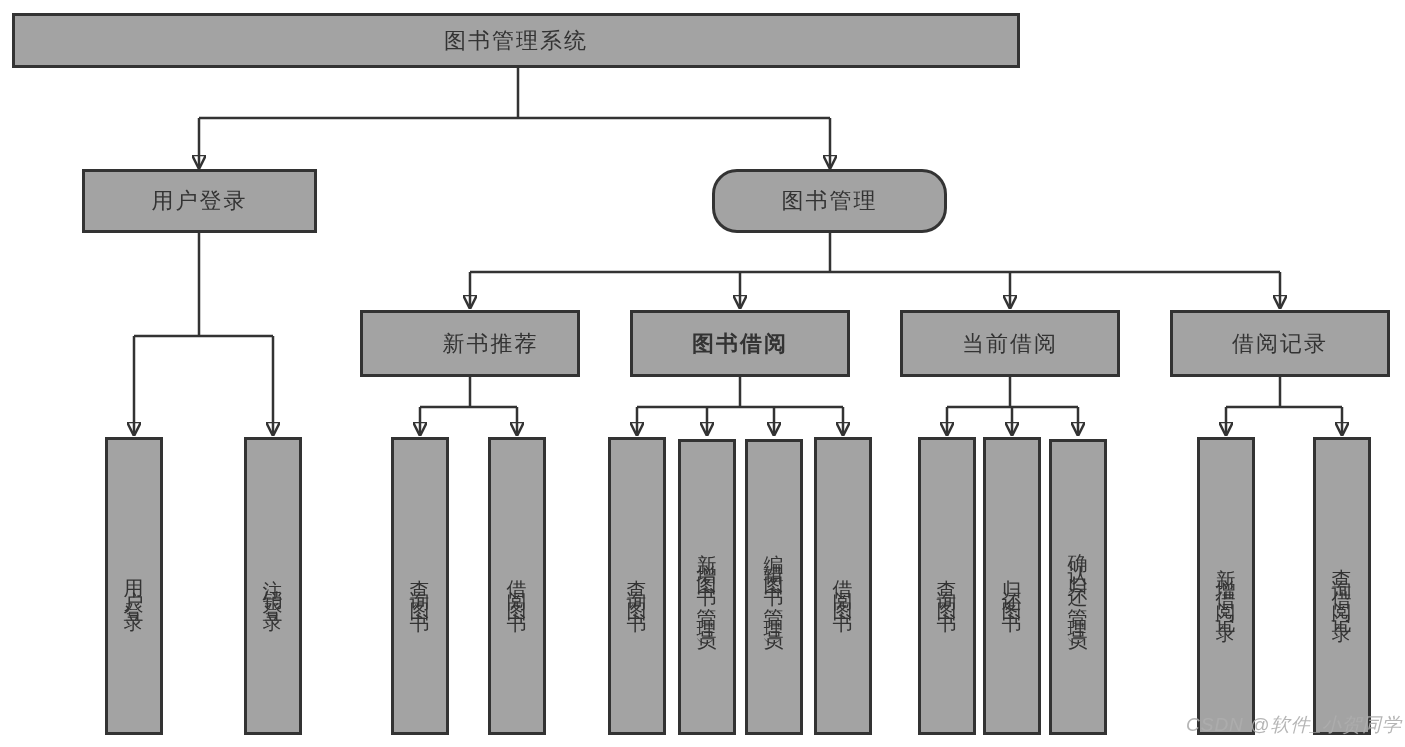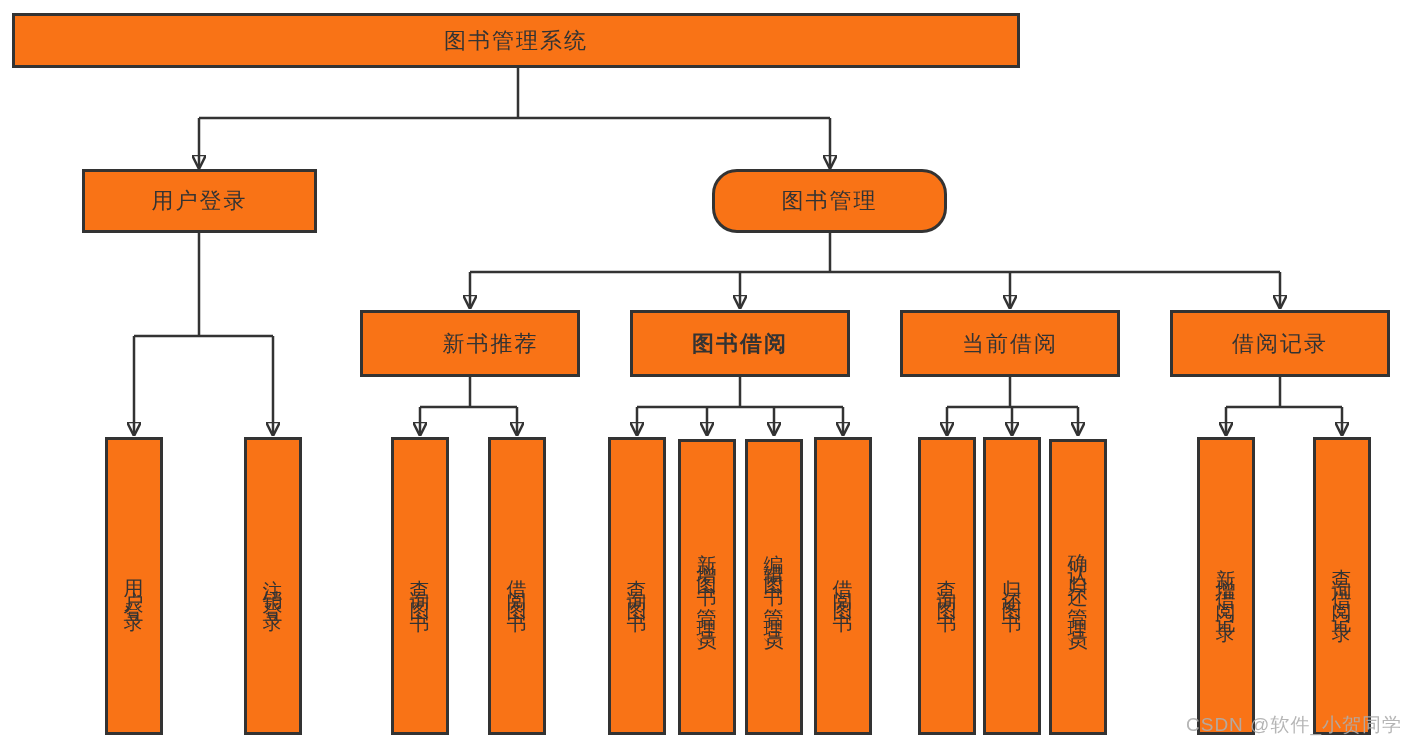--- a/index.html
+++ b/index.html
@@ -18,21 +18,21 @@
     width: 1405px; height: 747px;
   }
   svg.connectors path {
     stroke: #333333;
     stroke-width: 2.5;
     fill: none;
   }
   .box {
     position: absolute;
     box-sizing: border-box;
-    background: #f97316;
+    background: #a3a3a3;
     border: 3px solid #333333;
     display: flex;
     align-items: center;
     justify-content: center;
     text-align: center;
   }
   .h-label {
     font-size: 22px;
     letter-spacing: 2px;
     line-height: 1;
@@ -49,20 +49,21 @@
   .watermark {
     position: absolute;
     left: 1186px;
     top: 712px;
     font-size: 19px;
     letter-spacing: 1px;
     color: #aeaeae;
     opacity: 0.9;
     z-index: 5;
     white-space: nowrap;
+    font-style: italic;
   }
 </style>
 </head>
 <body>
 
 <div class="canvas">
 
   <svg class="connectors" viewBox="0 0 1405 747" xmlns="http://www.w3.org/2000/svg">
     <defs>
       <marker id="arrow" markerUnits="userSpaceOnUse" markerWidth="14" markerHeight="14" viewBox="0 0 14 14" refX="11" refY="7" orient="auto">

